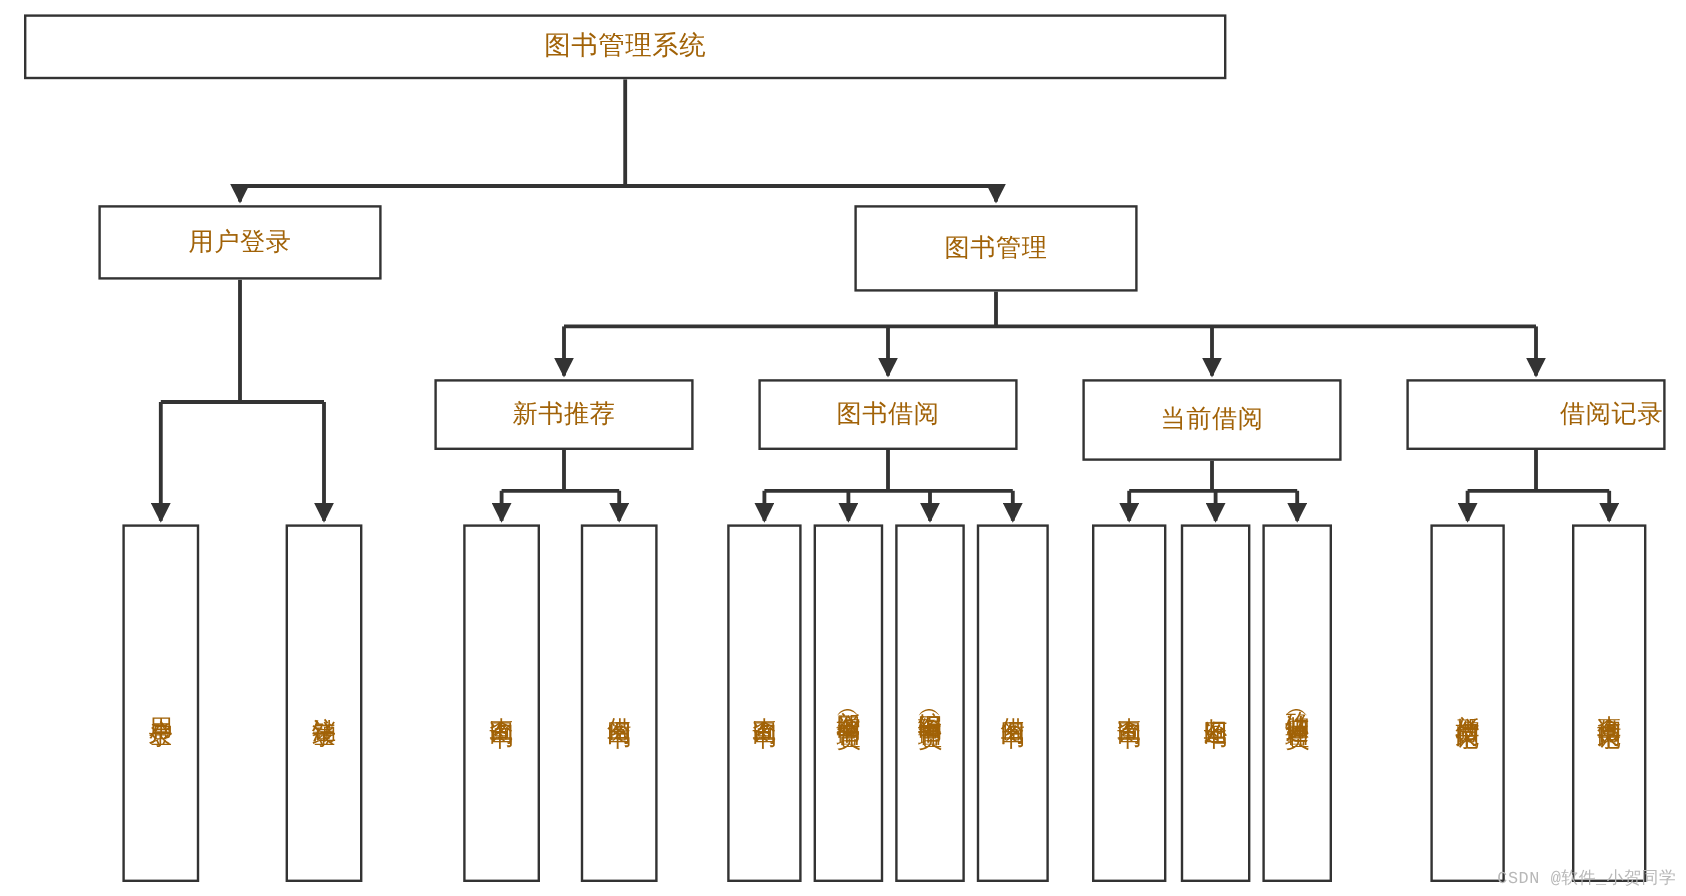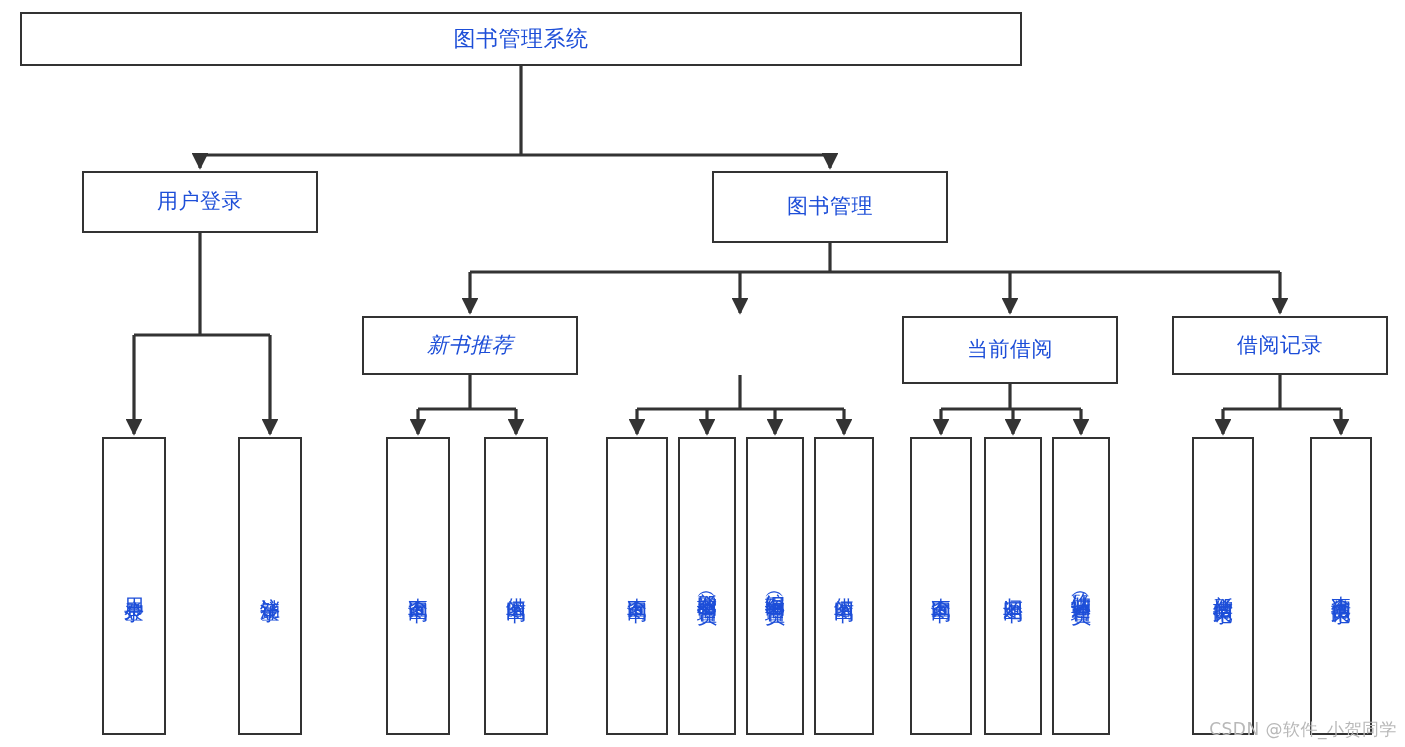--- a/index.html
+++ b/index.html
@@ -26,21 +26,21 @@
     pointer-events: none;
   }
   .node {
     position: absolute;
     box-sizing: border-box;
     border: 2.5px solid #333333;
     background: #ffffff;
     display: flex;
     align-items: center;
     justify-content: center;
-    color: #1d4ed8;
+    color: #a16207;
   }
   .node .lbl {
     display: block;
     text-align: center;
     letter-spacing: 0.5px;
   }
   .node.horiz .lbl {
     font-size: 21px;
     line-height: 1.2;
     white-space: nowrap;
@@ -57,24 +57,25 @@
     letter-spacing: 2px;
     white-space: nowrap;
   }
   .node.root .lbl {
     font-size: 22px;
   }
   #watermark {
     position: absolute;
     right: 8px;
     bottom: 6px;
-    font-size: 17px;
+    font-size: 14px;
     color: #b8b8b8;
     letter-spacing: 0.5px;
     white-space: nowrap;
+    font-family: Liberation Mono, monospace;
   }
 </style>
 </head>
 <body>
 
 <div id="canvas">
 
   <svg id="edges" viewBox="0 0 1405 747" xmlns="http://www.w3.org/2000/svg">
     <defs>
       <marker id="arrow" viewBox="0 0 10 10" refX="9" refY="5" markerWidth="5.2" markerHeight="5.2" orient="auto-start-reverse">
@@ -129,27 +130,30 @@
     <span class="lbl">图书管理系统</span>
   </div>
 
   <div class="node horiz" style="left:82px; top:171px; width:236px; height:62px;">
     <span class="lbl">用户登录</span>
   </div>
   <div class="node horiz" style="left:712px; top:171px; width:236px; height:72px;">
     <span class="lbl">图书管理</span>
   </div>
 
-  <div class="node horiz" style="left:362px; top:316px; width:216px; height:59px;font-style:italic;">
+  <div class="node horiz" style="left:362px; top:316px; width:216px; height:59px;">
     <span class="lbl">新书推荐</span>
+  </div>
+  <div class="node horiz" style="left:632px; top:316px; width:216px; height:59px;">
+    <span class="lbl">图书借阅</span>
   </div>
   <div class="node horiz" style="left:902px; top:316px; width:216px; height:68px;">
     <span class="lbl">当前借阅</span>
   </div>
-  <div class="node horiz" style="left:1172px; top:316px; width:216px; height:59px;">
+  <div class="node horiz" style="left:1172px; top:316px; width:216px; height:59px;justify-content:flex-end;">
     <span class="lbl">借阅记录</span>
   </div>
 
   <div class="node vert" style="left:102px; top:437px; width:64px; height:298px;">
     <span class="lbl">用户登录</span>
   </div>
   <div class="node vert" style="left:238px; top:437px; width:64px; height:298px;">
     <span class="lbl">注销登录</span>
   </div>
 

